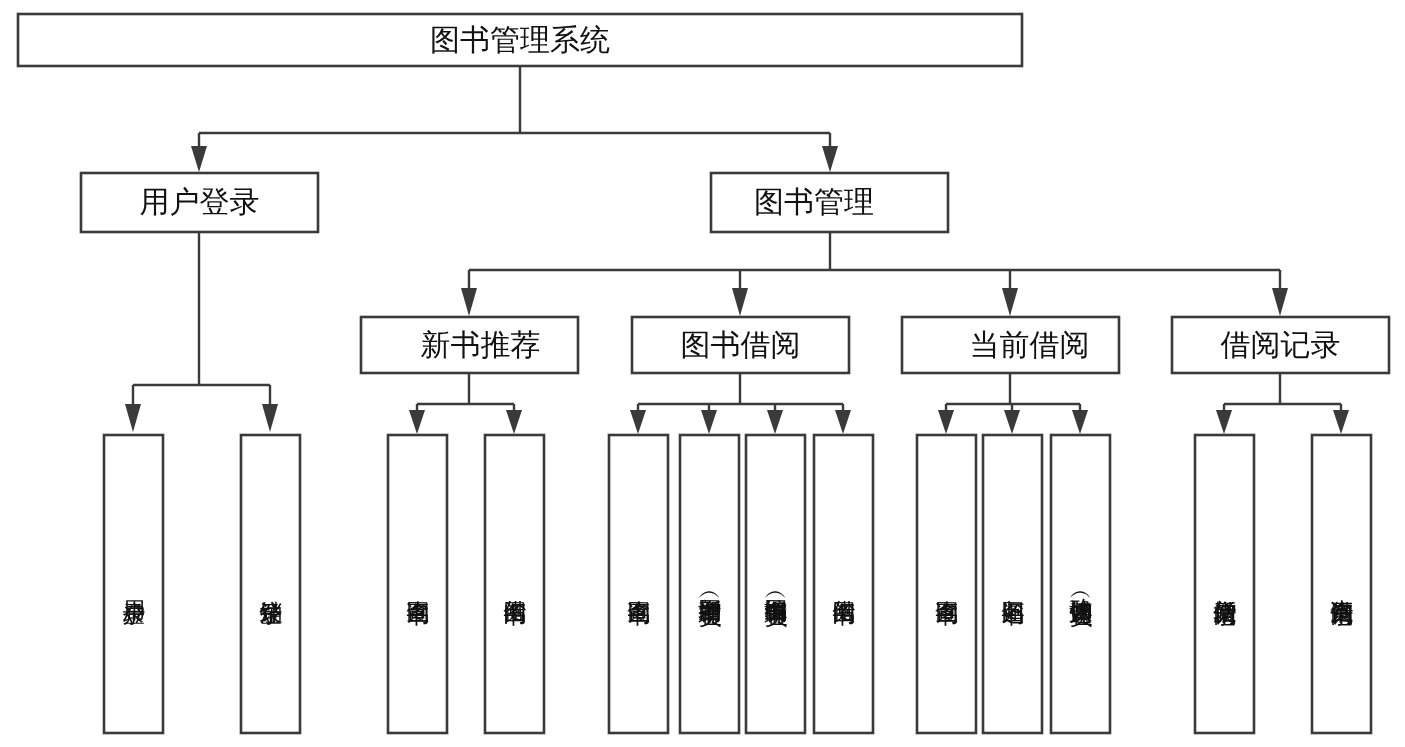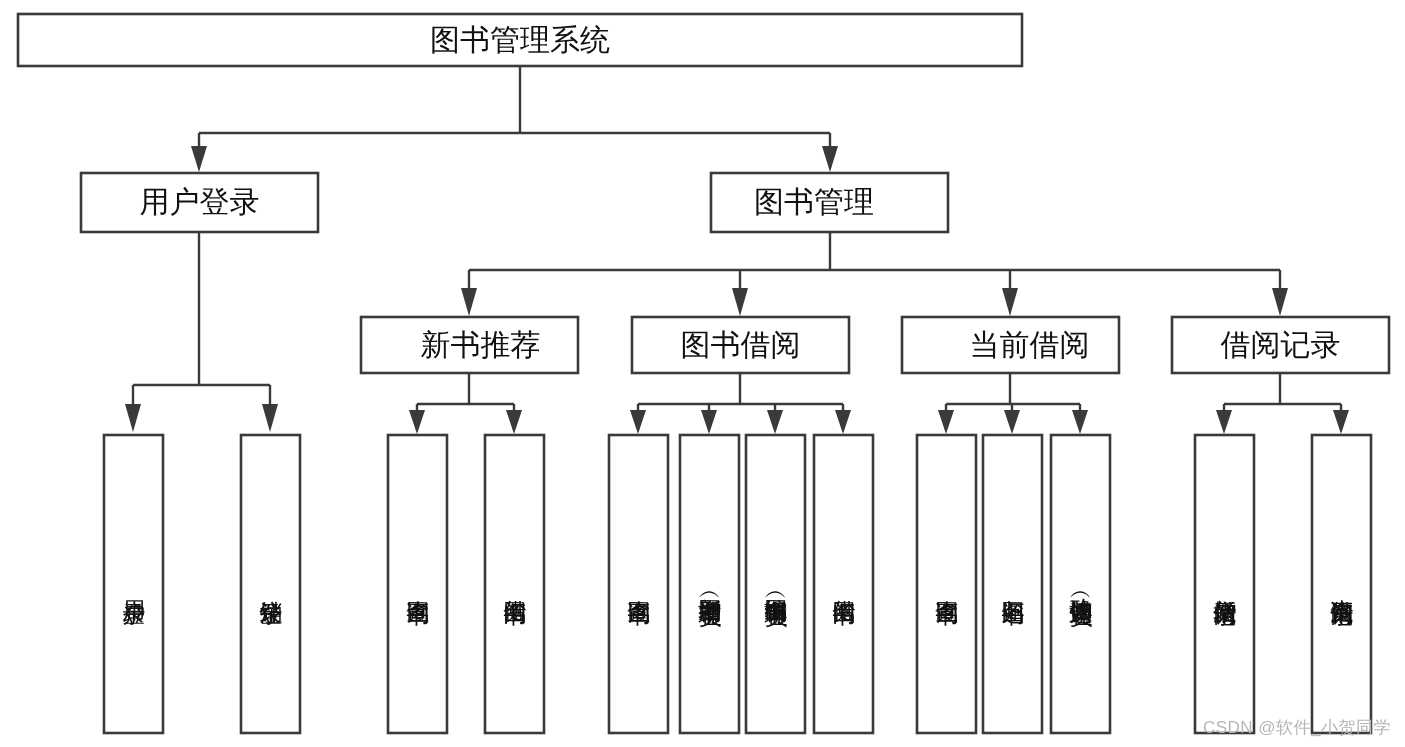--- a/index.html
+++ b/index.html
@@ -204,15 +204,14 @@
   <div class="vlabel-wrap" style="left:917px; top:435px; width:59px; height:298px;">查询图书</div>
 
   <div class="vlabel-wrap" style="left:983px; top:435px; width:59px; height:298px;">归还图书</div>
 
   <div class="vlabel-wrap" style="left:1051px; top:435px; width:59px; height:298px;">确认归还（管理员）</div>
 
   <div class="vlabel-wrap" style="left:1195px; top:435px; width:59px; height:298px;">新增借阅记录</div>
 
   <div class="vlabel-wrap" style="left:1312px; top:435px; width:59px; height:298px;">查询借阅记录</div>
 
-  <div id="watermark">CSDN @软件_小贺同学</div>
 
 </div>
 
 </body></html>

